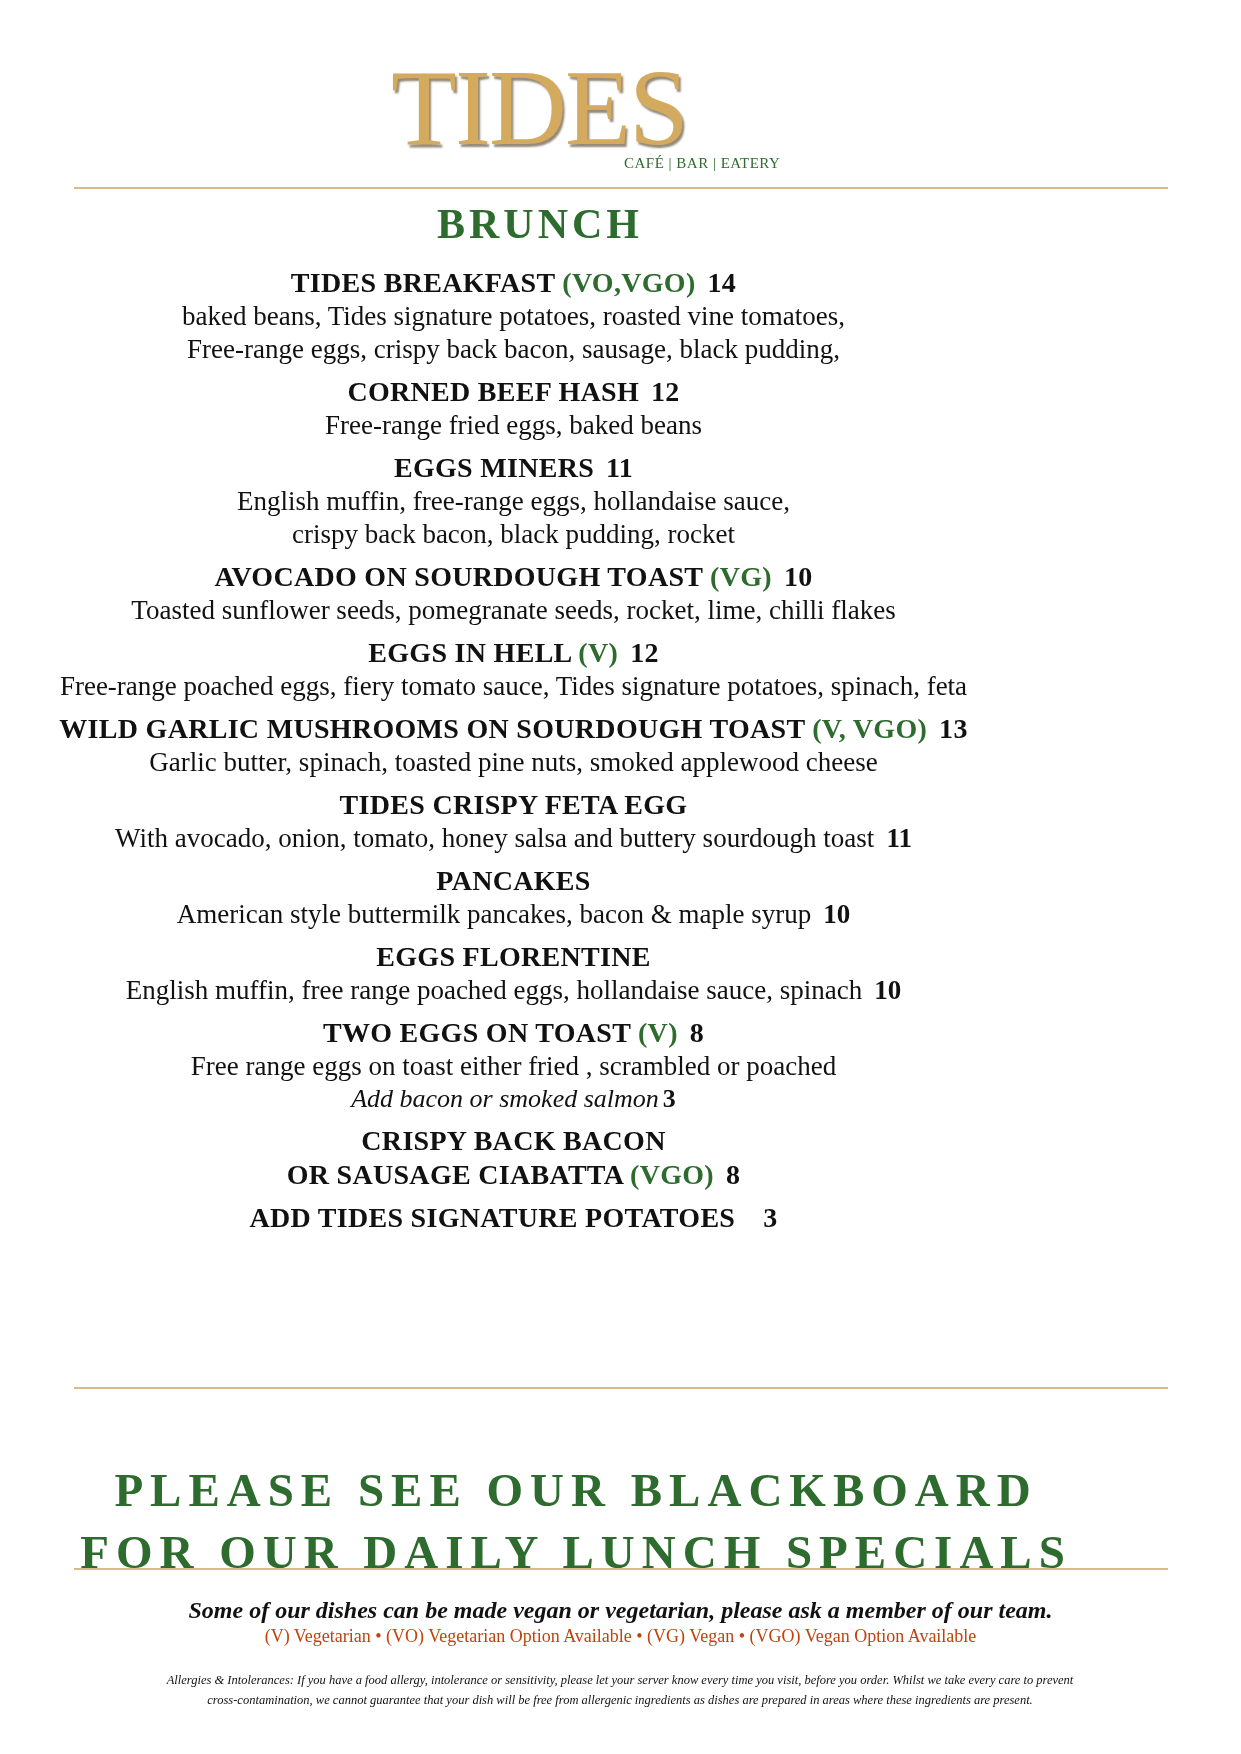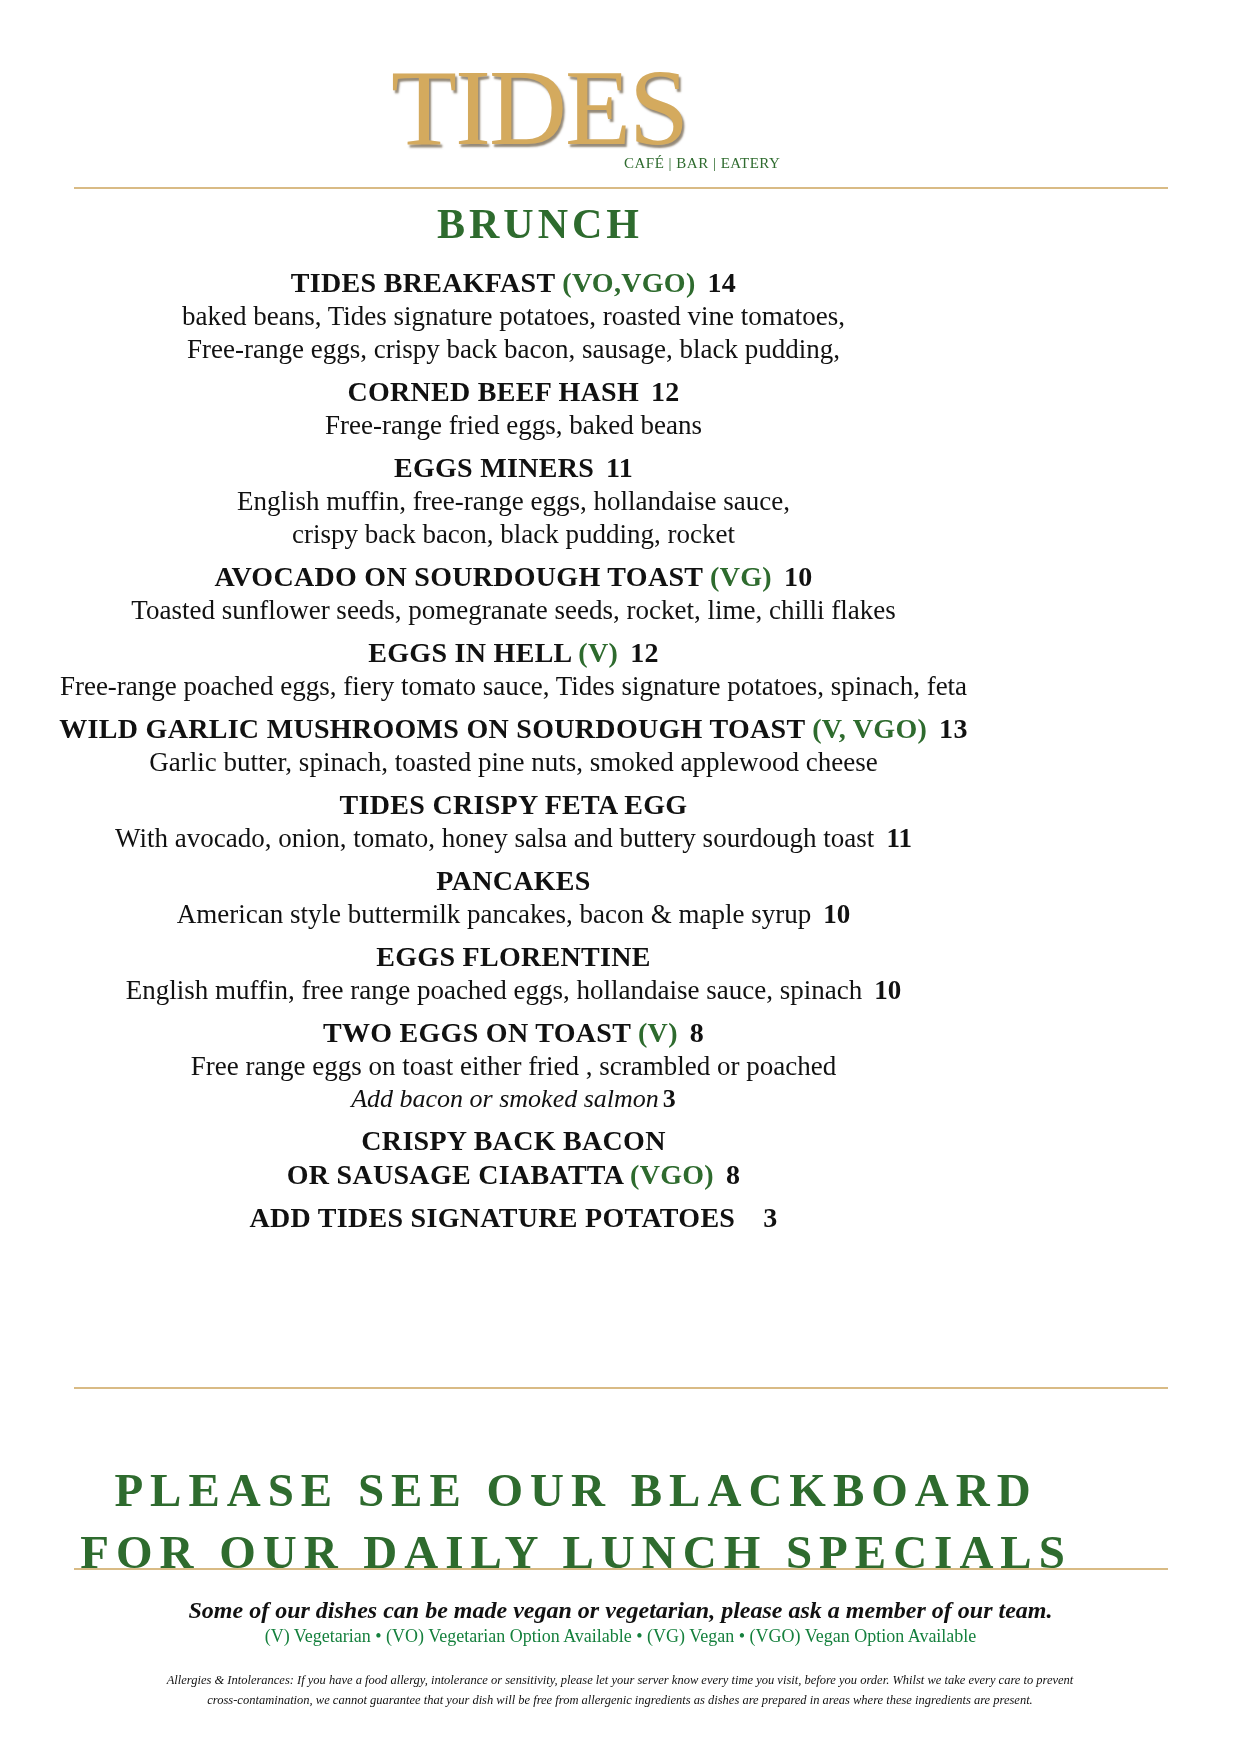--- a/index.html
+++ b/index.html
@@ -20,21 +20,21 @@
   .diet { color: #2e6b2e; }
   .price { font-weight: bold; margin-left: 12px; }
   .desc { font-size: 27px; line-height: 33px; }
   .addon { font-size: 26px; line-height: 32px; font-style: italic; }
   .addon-price { font-style: normal; font-weight: bold; margin-left: 4px; }
   .notice { position: absolute; top: 1435px; left: 0; width: 1152px; text-align: center;
             font-size: 47px; font-weight: bold; color: #2e6b2e; letter-spacing: 7px; line-height: 62px; margin-top: 24px; }
   .footer1 { position: absolute; top: 1597px; left: 0; width: 1241px; text-align: center;
              font-size: 24px; font-style: italic; font-weight: bold; }
   .footer2 { position: absolute; top: 1626px; left: 0; width: 1241px; text-align: center;
-             font-size: 18px; color: #15803d; }
+             font-size: 18px; color: #c2410c; }
   .allergy { position: absolute; top: 1670px; left: 90px; width: 1060px; text-align: center;
              font-size: 12.5px; font-style: italic; line-height: 20px; }
 </style>
 </head>
 <body>
 
 <div class="logo">
   <span class="logo-word">TIDES</span>
 </div>
 <div class="tagline">CAFÉ | BAR | EATERY</div>

